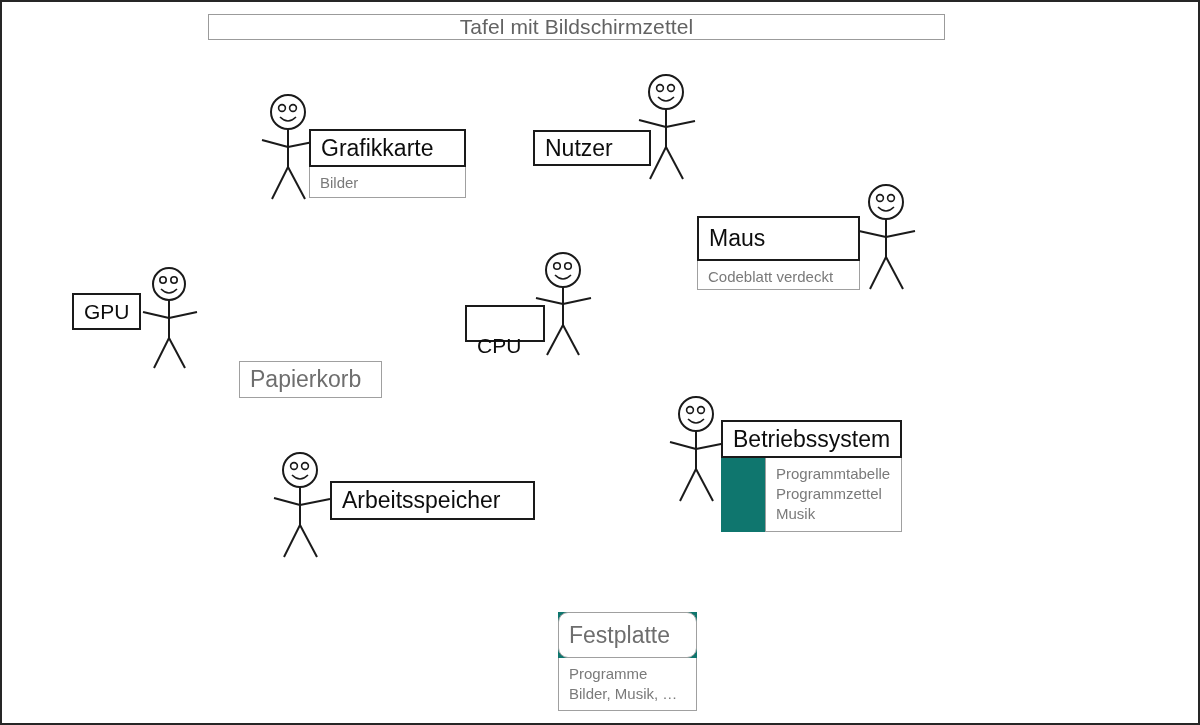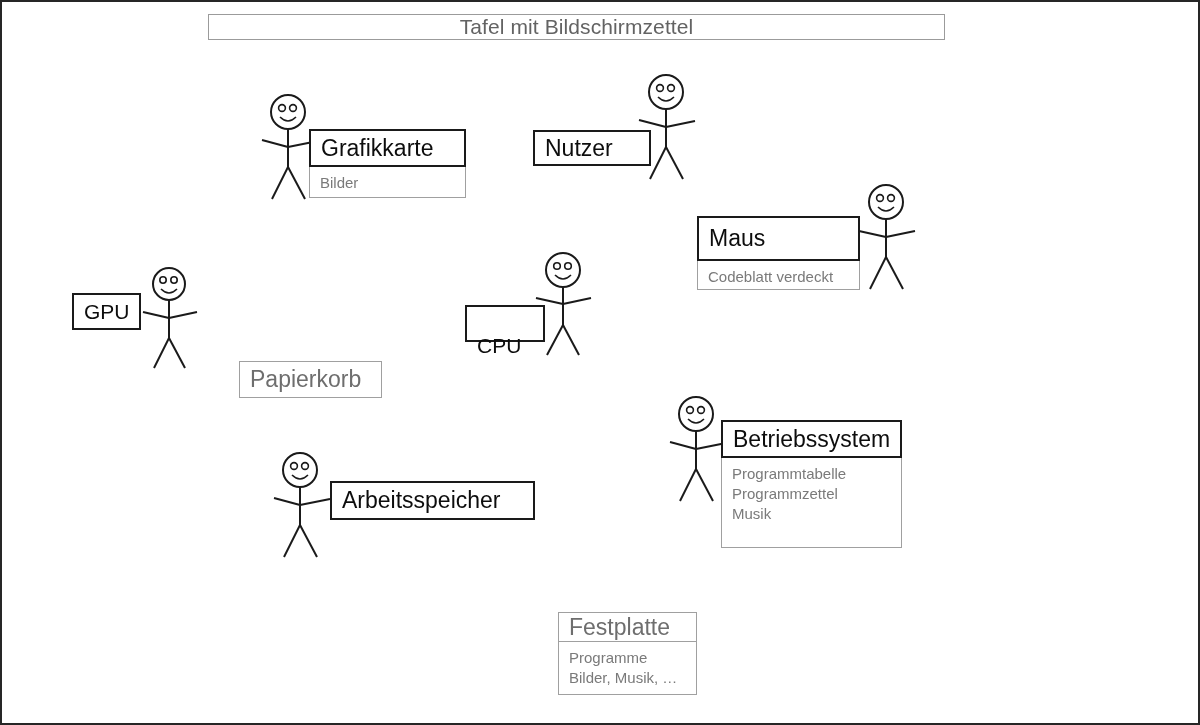--- a/index.html
+++ b/index.html
@@ -227,21 +227,21 @@
       <line x1="28" y1="53" x2="58" y2="47" stroke="#1a1a1a" stroke-width="2"></line>
       <line x1="28" y1="73" x2="12" y2="105" stroke="#1a1a1a" stroke-width="2"></line>
       <line x1="28" y1="73" x2="45" y2="105" stroke="#1a1a1a" stroke-width="2"></line>
     </svg>
   </div>
 
   <div class="card" style="left:719px; top:418px; width:181px;">
     <div class="card-head" style="height:38px;">
       <span class="label">Betriebssystem</span>
     </div>
-    <div class="card-body" style="height:90px;">
+    <div class="card-body" style="height:74px;margin-left:44px;">
       <div class="line">Programmtabelle</div>
       <div class="line">Programmzettel</div>
       <div class="line">Musik</div>
     </div>
   </div>
 
   <div class="figure" style="left:270px; top:450px;">
     <svg width="62" height="108" viewBox="0 0 62 108">
       <circle cx="28" cy="18" r="17" fill="#ffffff" stroke="#1a1a1a" stroke-width="2"></circle>
       <circle cx="22" cy="14" r="3.4" fill="#ffffff" stroke="#1a1a1a" stroke-width="1.6"></circle>
@@ -255,21 +255,21 @@
     </svg>
   </div>
 
   <div class="card" style="left:328px; top:479px; width:205px;">
     <div class="card-head" style="height:39px;">
       <span class="label">Arbeitsspeicher</span>
     </div>
   </div>
 
   <div class="card muted" style="left:556px; top:610px; width:139px;">
-    <div class="card-head" style="height:30px;">
+    <div class="card-head" style="height:46px;border-radius:10px;">
       <span class="label">Festplatte</span>
     </div>
     <div class="card-body" style="height:53px;">
       <div class="line">Programme</div>
       <div class="line">Bilder, Musik, …</div>
     </div>
   </div>
 
 </div>
 

